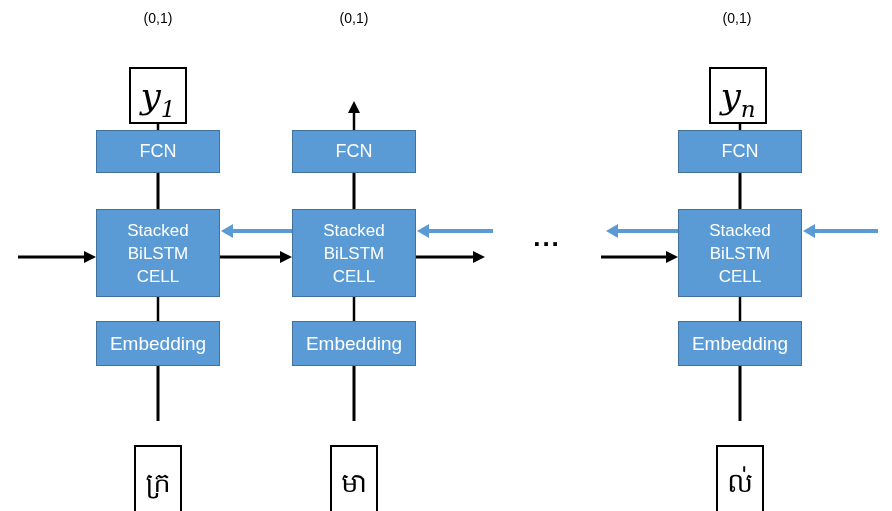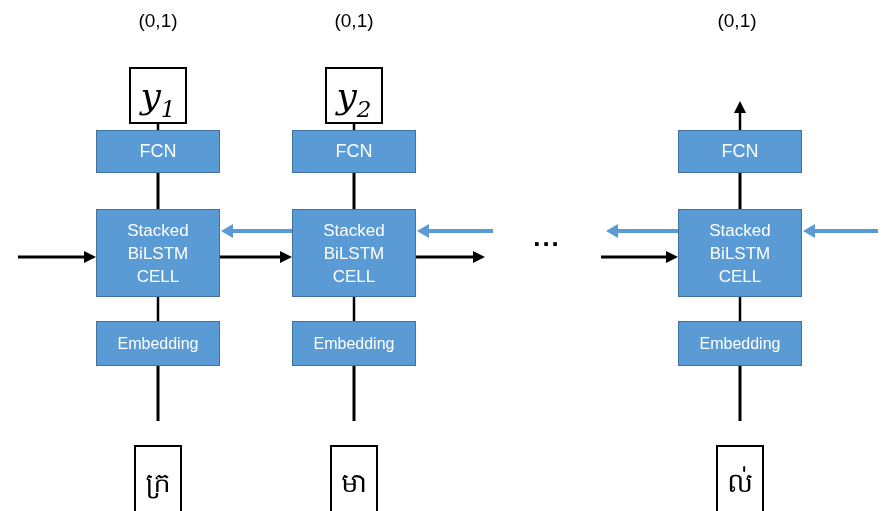--- a/index.html
+++ b/index.html
@@ -10,33 +10,33 @@
   .arrows{position:absolute;left:0;top:0;z-index:0;}
   .blue-box{
     position:absolute;z-index:1;box-sizing:border-box;
     background:#5B9BD5;border:1px solid #41719C;color:#ffffff;
     display:flex;flex-direction:column;align-items:center;justify-content:center;
     text-align:left;
   }
   .fcn{width:124px;height:43px;font-size:18px;}
   .cell{width:124px;height:88px;font-size:17px;}
   .cell span{display:block;line-height:23px;}
-  .emb{width:124px;height:45px;font-size:16px;}
+  .emb{width:124px;height:45px;font-size:19px;}
   .white-box{
     position:absolute;z-index:1;box-sizing:border-box;background:#ffffff;
     border:2px solid #000;display:flex;align-items:center;justify-content:center;margin-top:24px;
   }
   .ybox{width:58px;height:57px;}
   .ylabel{white-space:nowrap;}
   .yvar{font-family:"DejaVu Serif",serif;font-style:italic;font-size:36px;color:#000;}
   .ysub{font-family:"DejaVu Serif",serif;font-style:italic;font-size:23px;color:#000;
         display:inline-block;transform:translateY(9px);}
   .charbox{width:48px;height:80px;font-size:27px;color:#000;font-family:"DejaVu Sans",sans-serif;}
   .range-label{
-    position:absolute;z-index:1;color:#000;font-size:19px;transform:translateX(-50%);
+    position:absolute;z-index:1;color:#000;font-size:14px;transform:translateX(-50%);
     white-space:nowrap;
   }
   .ellipsis{
     position:absolute;z-index:1;color:#000;font-weight:bold;font-size:26px;
     letter-spacing:2px;transform:translateX(-50%);
   }
 </style>
 </head>
 <body>
 
@@ -113,23 +113,20 @@
   <div class="blue-box emb" style="left:96px;top:321px">
     <span>Embedding</span>
   </div>
 
   <div class="white-box charbox" style="left:134px;top:421px">
     <span>ក្រ</span>
   </div>
 
   <div class="range-label" style="left:354px;top:10px">(0,1)</div>
 
-  <div class="white-box ybox" style="left:325px;top:43px">
-    <span class="ylabel"><span class="yvar">y</span><span class="ysub">2</span></span>
-  </div>
 
   <div class="blue-box fcn" style="left:292px;top:130px">
     <span>FCN</span>
   </div>
 
   <div class="blue-box cell" style="left:292px;top:209px">
     <span>Stacked</span>
     <span>BiLSTM</span>
     <span>CELL</span>
   </div>
@@ -139,20 +136,23 @@
   </div>
 
   <div class="white-box charbox" style="left:330px;top:421px">
     <span>មា</span>
   </div>
 
   <div class="ellipsis" style="left:547px;top:222px">...</div>
 
   <div class="range-label" style="left:737px;top:10px">(0,1)</div>
 
+  <div class="white-box ybox" style="left:709px;top:43px">
+    <span class="ylabel"><span class="yvar">y</span><span class="ysub">n</span></span>
+  </div>
 
   <div class="blue-box fcn" style="left:678px;top:130px">
     <span>FCN</span>
   </div>
 
   <div class="blue-box cell" style="left:678px;top:209px">
     <span>Stacked</span>
     <span>BiLSTM</span>
     <span>CELL</span>
   </div>

